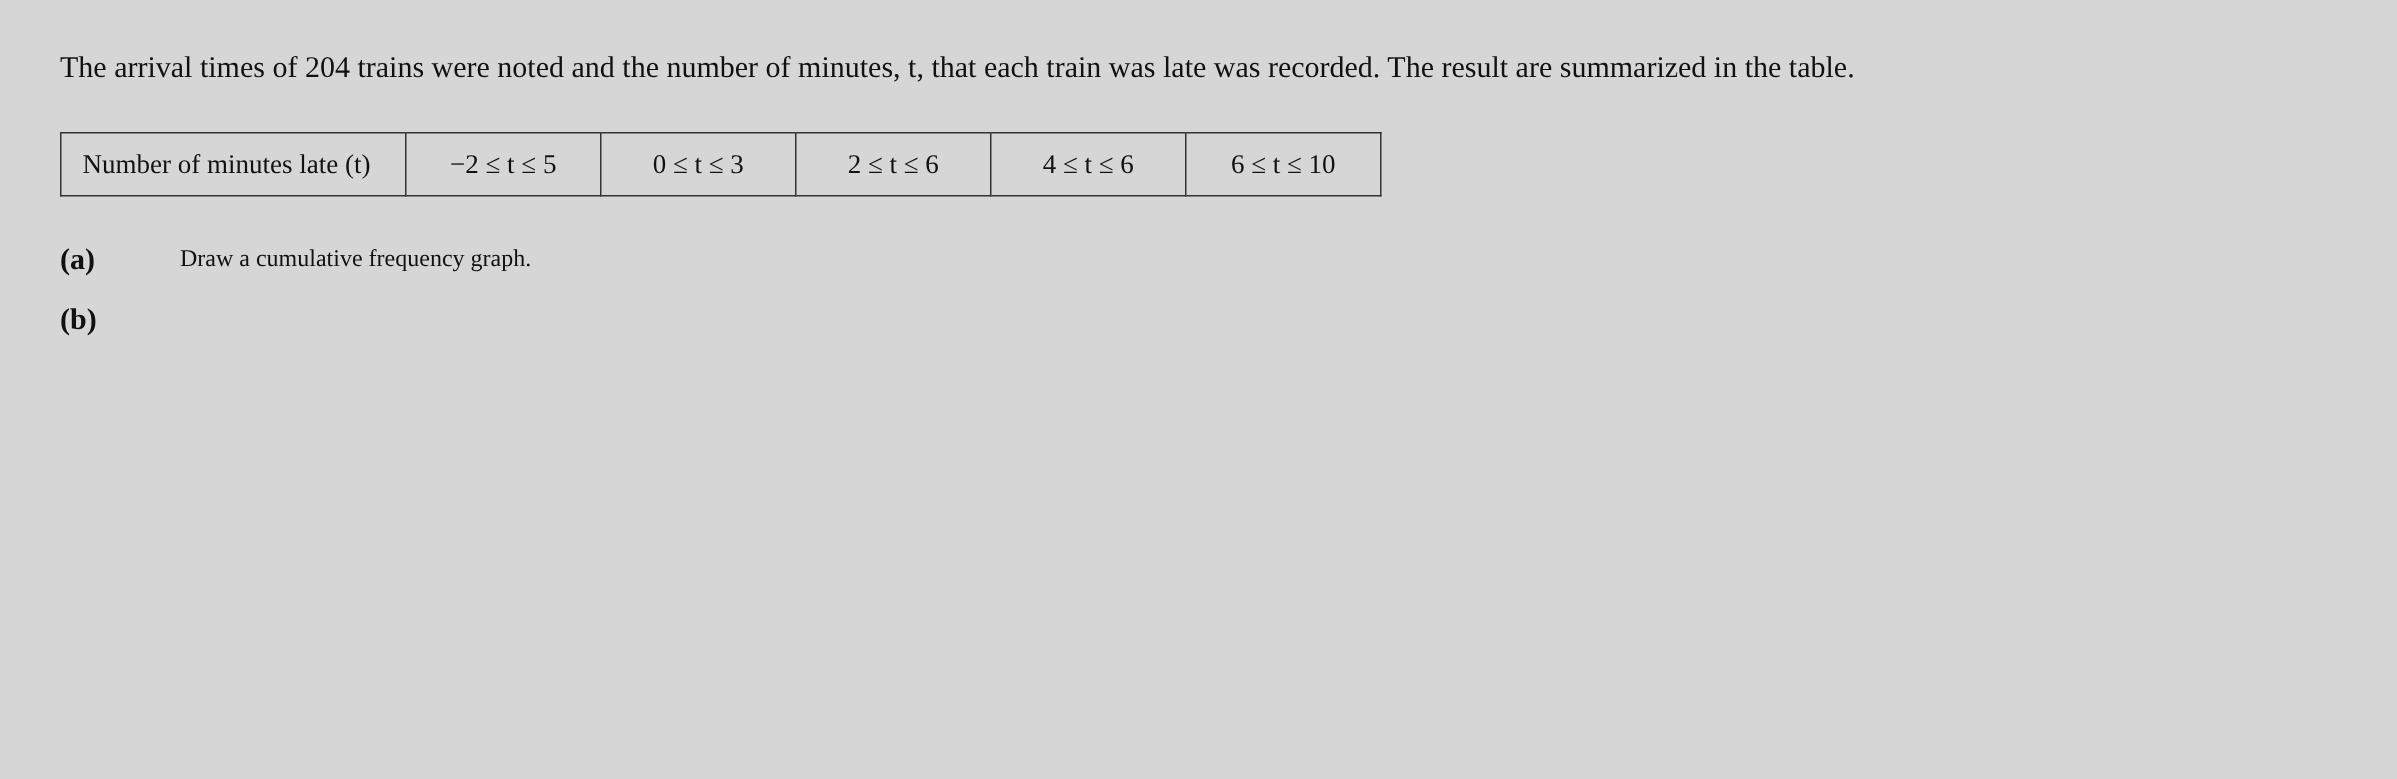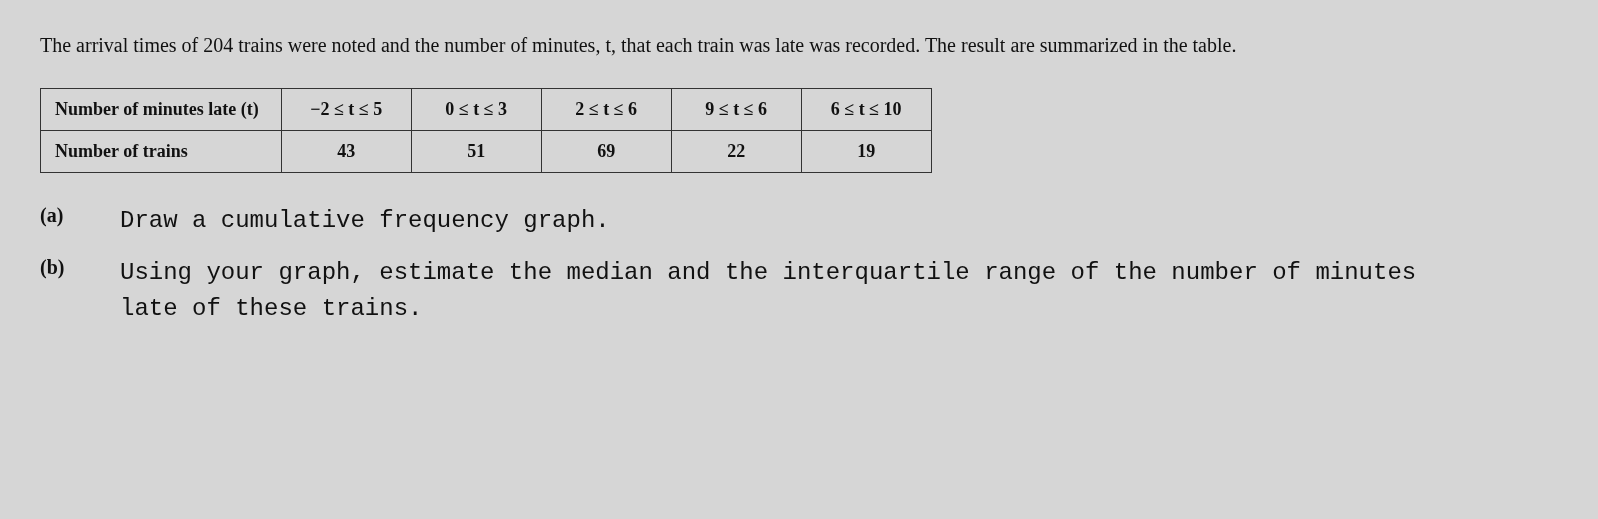--- a/index.html
+++ b/index.html
@@ -34,21 +34,20 @@
       width: auto;
     }
 
     table td {
       border: 1.5px solid #333;
       padding: 10px 22px;
       text-align: center;
       font-size: 18px;
       vertical-align: middle;
       min-width: 130px;
-      font-weight: bold;
     }
 
     table td:first-child {
       text-align: left;
       min-width: 230px;
       padding-left: 14px;
     }
 
     .questions {
       margin-top: 18px;
@@ -61,56 +60,46 @@
     }
 
     .question-label {
       font-weight: bold;
       font-size: 20px;
       min-width: 80px;
       padding-top: 1px;
     }
 
     .question-text {
-      font-size: 24px;
+      font-size: 16px;
       line-height: 1.5;
       max-width: 1300px;
-      font-family: Liberation Mono, monospace;
     }
   </style>
 </head>
 <body>
 
 <p class="intro-text">The arrival times of 204 trains were noted and the number of minutes, t, that each train was late was recorded. The result are summarized in the table.</p>
 
 <div class="table-container">
   <table>
     <tbody>
         <tr>
       <td>Number of minutes late (t)</td>
       <td>−2 ≤ t ≤ 5</td>
       <td>0 ≤ t ≤ 3</td>
       <td>2 ≤ t ≤ 6</td>
-      <td>9 ≤ t ≤ 6</td>
+      <td>4 ≤ t ≤ 6</td>
       <td>6 ≤ t ≤ 10</td>
-    </tr>
-    <tr>
-      <td>Number of trains</td>
-      <td>43</td>
-      <td>51</td>
-      <td>69</td>
-      <td>22</td>
-      <td>19</td>
     </tr>
   </tbody>
     </table>
 </div>
 
 <div class="questions">
   <div class="question-item">
     <span class="question-label">(a)</span>
     <span class="question-text">Draw a cumulative frequency graph.</span>
   </div>
   <div class="question-item">
     <span class="question-label">(b)</span>
-    <span class="question-text">Using your graph, estimate the median and the interquartile range of the number of minutes late of these trains.</span>
   </div>
 </div>
 
 </body></html>

